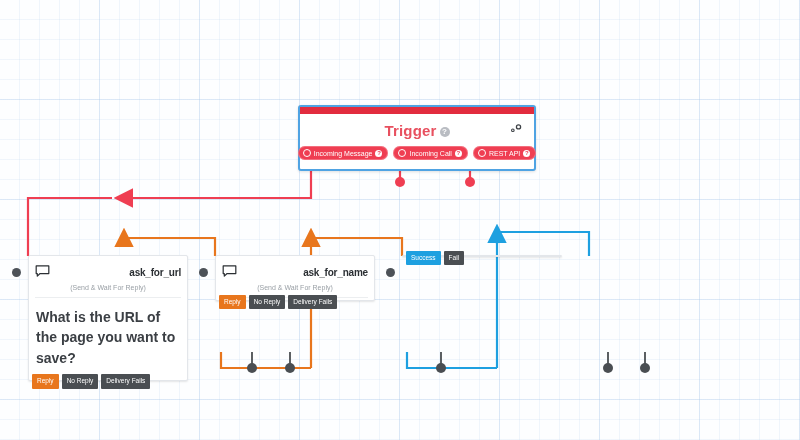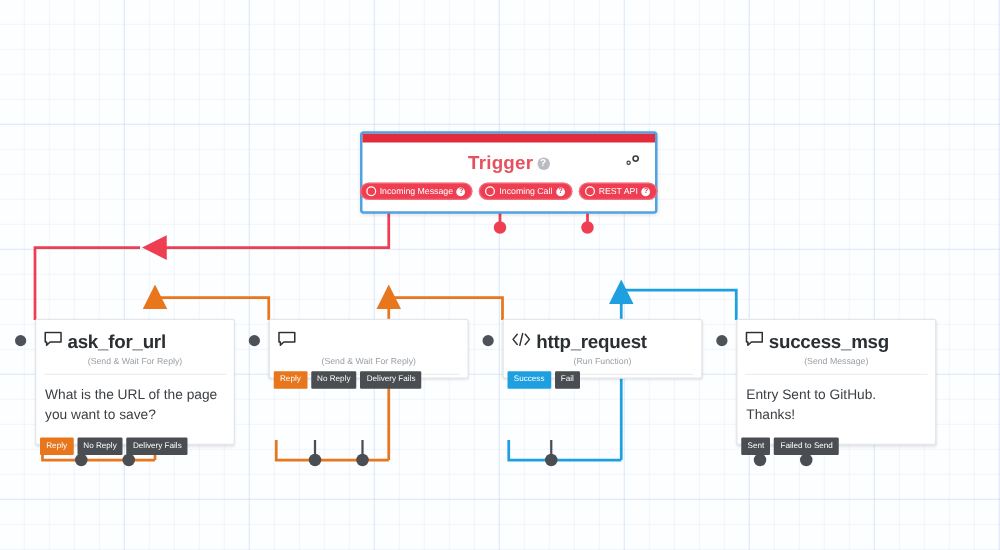--- a/index.html
+++ b/index.html
@@ -17,21 +17,21 @@
       linear-gradient(to bottom, rgba(170,200,235,.30) 1px, transparent 1px),
       linear-gradient(to right, rgba(170,200,235,.16) 1px, transparent 1px),
       linear-gradient(to bottom, rgba(170,200,235,.16) 1px, transparent 1px);
     background-size:100px 100px,100px 100px,20px 20px,20px 20px;
     background-position:-1px -1px,-1px -1px,-1px -1px,-1px -1px;
   }
   #wires{position:absolute;inset:0;pointer-events:none;}
 
   
   .trigger{
-    position:absolute;left:288px;top:105px;width:234px;
+    position:absolute;left:298px;top:105px;width:234px;
     background:#fff;
     border:2px solid #4fa3e3;
     border-radius:3px;
     box-shadow:0 1px 3px rgba(0,0,0,.12);
   }
   .trigger-bar{height:7px;background:#e22c3e;}
   .trigger-body{padding:6px 8px 9px 8px;position:relative;}
   .trigger-title{
     text-align:center;color:#e8505f;font-size:15px;font-weight:bold;
     letter-spacing:.2px;margin:2px 0 7px 0;
@@ -59,30 +59,30 @@
   }
 
   
   .node{
     position:absolute;top:255px;width:158px;
     background:#fff;border:1px solid #e3e6ea;border-radius:2px;
     box-shadow:0 1px 2px rgba(0,0,0,.10);
   }
   .node-head{padding:9px 6px 2px 6px;}
   .node-title{
-    display:flex;align-items:center;justify-content:flex-start;gap:4px;
-    font-size:15px;font-weight:bold;color:#2b2f33;letter-spacing:-.2px;
+    display:flex;align-items:center;justify-content:space-between;gap:4px;
+    font-size:10px;font-weight:bold;color:#2b2f33;letter-spacing:-.2px;
   }
   .node-sub{
     text-align:center;font-size:7px;color:#9aa0a6;margin-top:4px;padding-bottom:6px;
     border-bottom:1px solid #eceef0;
   }
   .node-body{
-    padding:7px 7px 12px 7px;font-size:11px;color:#3b3f44;line-height:1.45;
-    min-height:34px;word-break:break-word;
+    padding:7px 7px 12px 7px;font-size:14px;color:#3b3f44;line-height:1.45;
+    min-height:34px;word-break:break-word;font-weight:bold;
   }
   .node-dot{
     position:absolute;left:-17px;top:12px;width:9px;height:9px;
     border-radius:50%;background:#4d5258;
   }
   .outs{position:absolute;left:3px;bottom:-9px;display:flex;gap:3px;}
   .out{
     font-size:6.5px;color:#fff;background:#54585c;
     padding:4px 5px;border-radius:1px;white-space:nowrap;line-height:1;
   }
@@ -229,62 +229,33 @@
 
   <div class="node" style="left:215px;">
     <span class="node-dot"></span>
     <div class="node-head">
       <div class="node-title">
         <span>
           <svg width="15" height="13" viewBox="0 0 16 14">
               <path d="M1.2 1h13.6v8.2H5.4L2.4 12V9.2H1.2z" fill="none" stroke="#2b2f33" stroke-width="1.3" stroke-linejoin="round"></path>
             </svg>
         </span>
+        <span>ask_for_name</span>
       </div>
       <div class="node-sub">(Send &amp; Wait For Reply)</div>
     </div>
     <div class="outs">
       <span class="out orange">Reply</span>
       <span class="out dark">No Reply</span>
       <span class="out dark">Delivery Fails</span>
     </div>
   </div>
 
   <div class="node" style="left:402px;">
     <span class="node-dot"></span>
-    <div class="node-head">
-      <div class="node-title">
-        <span>
-          <svg width="16" height="13" viewBox="0 0 18 14">
-            <path d="M5.4 2.4L1.6 7l3.8 4.6M12.6 2.4L16.4 7l-3.8 4.6M10.3 1.6L7.7 12.4" fill="none" stroke="#2b2f33" stroke-width="1.3" stroke-linecap="round" stroke-linejoin="round"></path>
-          </svg>
-        </span>
-        <span>http_request</span>
-      </div>
-      <div class="node-sub">(Run Function)</div>
-    </div>
     <div class="outs">
       <span class="out blue">Success</span>
       <span class="out dark">Fail</span>
     </div>
   </div>
 
-  <div class="node" style="left:589px;">
-    <span class="node-dot"></span>
-    <div class="node-head">
-      <div class="node-title">
-        <span>
-          <svg width="15" height="13" viewBox="0 0 16 14">
-              <path d="M1.2 1h13.6v8.2H5.4L2.4 12V9.2H1.2z" fill="none" stroke="#2b2f33" stroke-width="1.3" stroke-linejoin="round"></path>
-            </svg>
-        </span>
-        <span>success_msg</span>
-      </div>
-      <div class="node-sub">(Send Message)</div>
-    </div>
-    <div class="node-body">Entry Sent to GitHub. Thanks!</div>
-    <div class="outs">
-      <span class="out dark">Sent</span>
-      <span class="out dark">Failed to Send</span>
-    </div>
-  </div>
 
 </div>
 
 </body></html>

